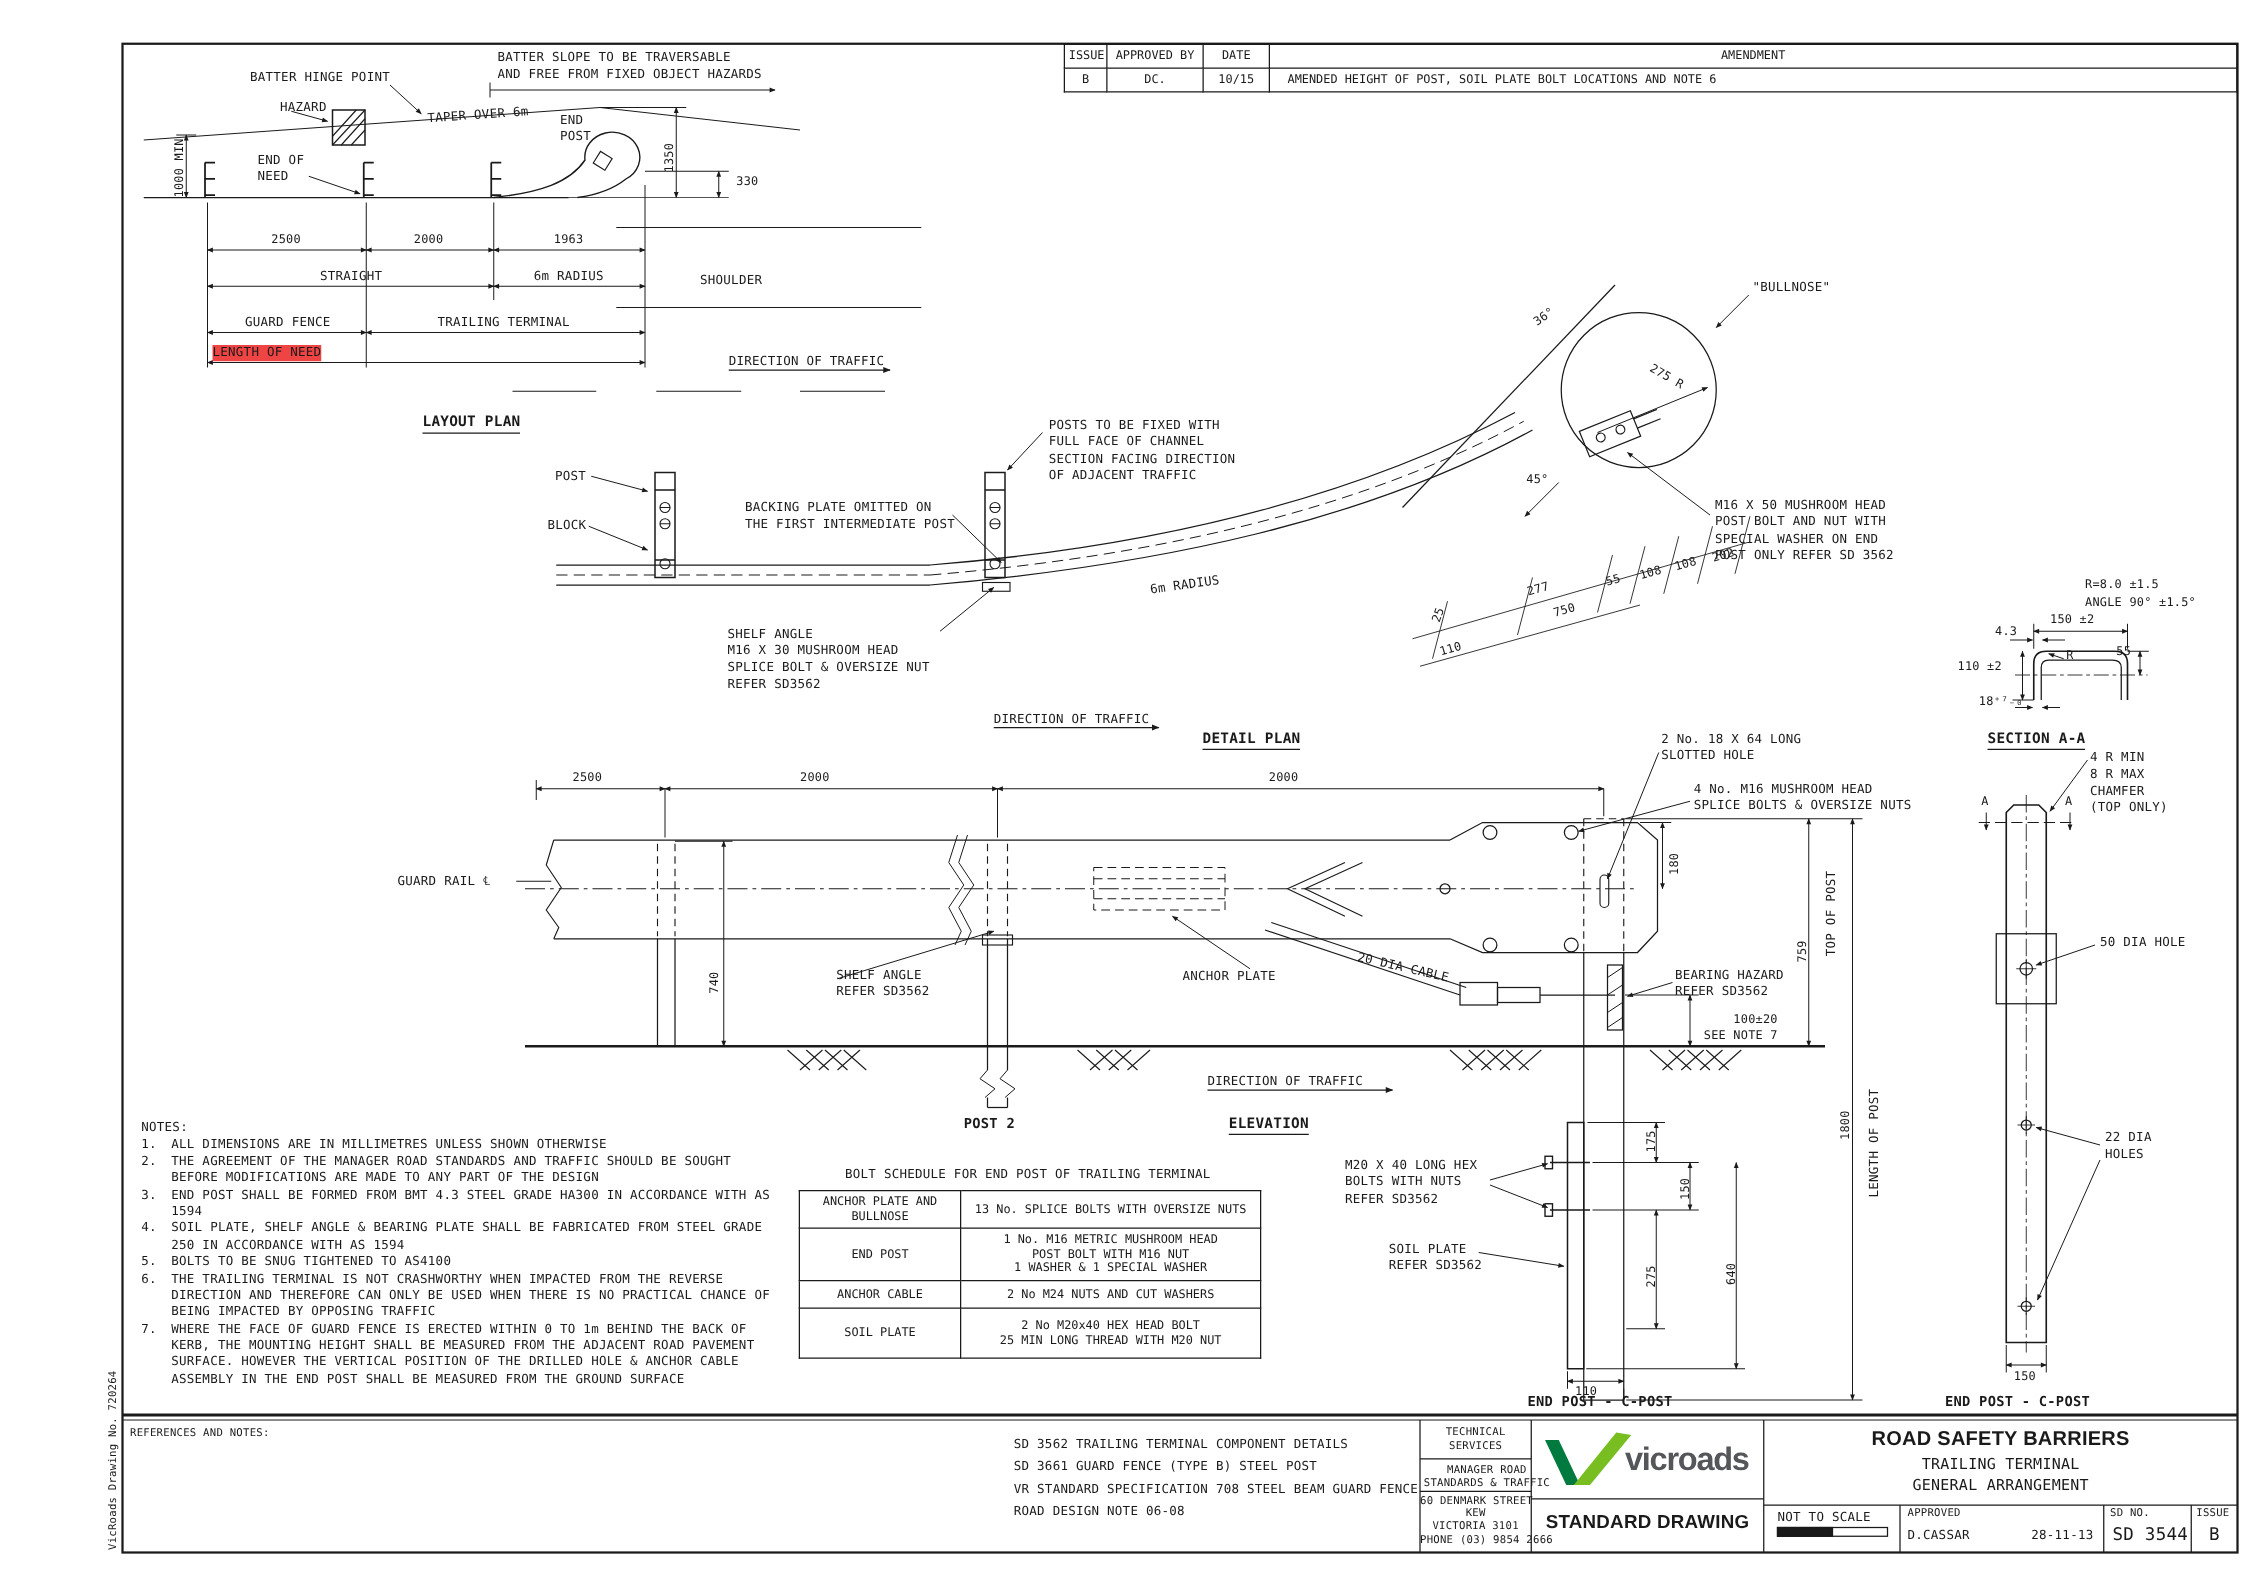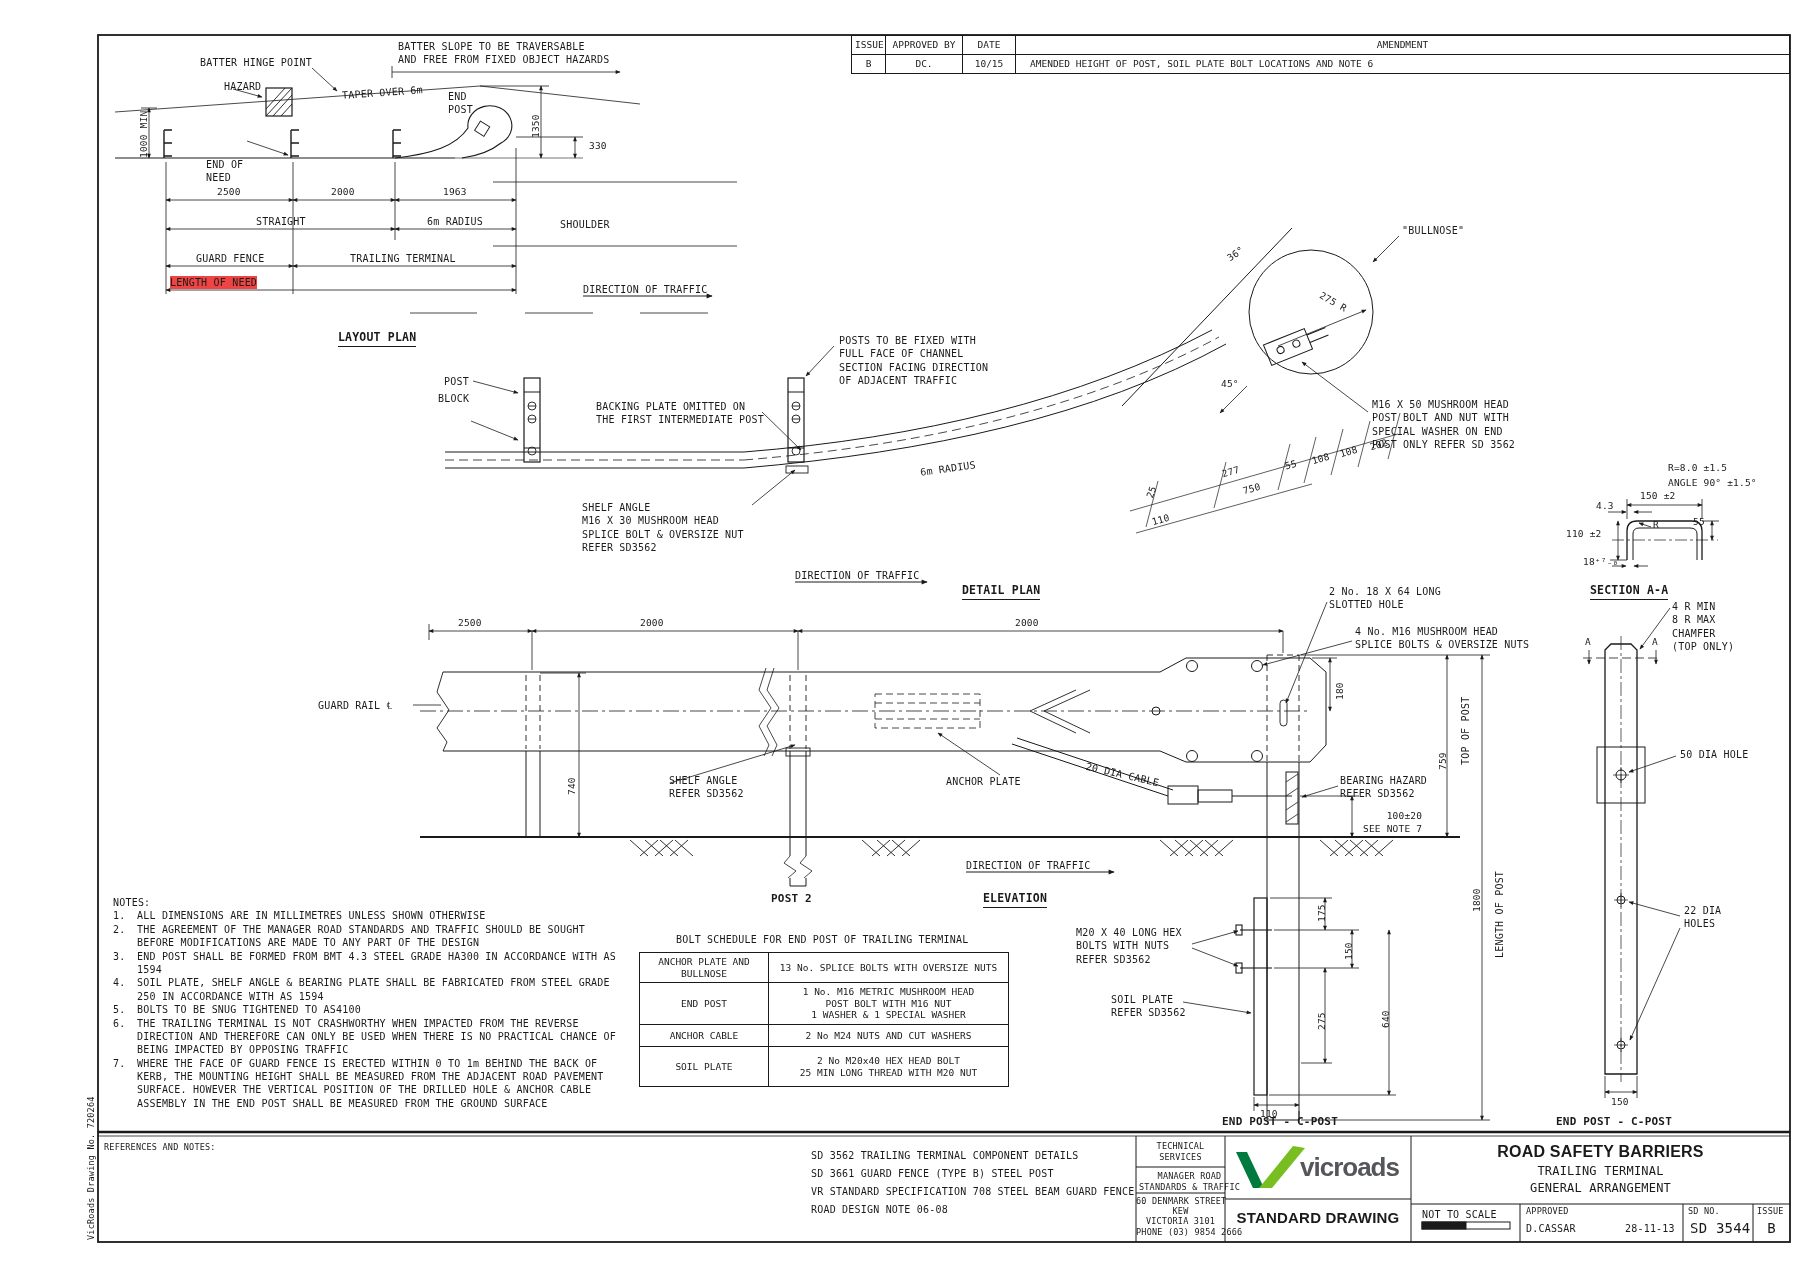--- a/index.html
+++ b/index.html
@@ -345,42 +345,42 @@
     <td>10/15</td>
     <td style="text-align:left;padding-left:14px">AMENDED HEIGHT OF POST, SOIL PLATE BOLT LOCATIONS AND NOTE 6</td>
   </tr>
 </tbody>
     </table>
 
 <div class="lbl" style="left:398px;top:40px;">BATTER SLOPE TO BE TRAVERSABLE
 AND FREE FROM FIXED OBJECT HAZARDS</div>
 <div class="lbl" style="left:200px;top:56px;">BATTER HINGE POINT</div>
 <div class="lbl" style="left:188px;top:80px;margin-left:36px;">HAZARD</div>
-<div class="lbl" style="left:206px;top:122px;margin-top:36px;">END OF
+<div class="lbl" style="left:206px;top:122px;">END OF
 NEED</div>
 <div class="lbl" style="left:342px;top:86px;transform:rotate(-4deg);">TAPER OVER 6m</div>
 <div class="lbl" style="left:448px;top:90px;">END
 POST</div>
 <div class="lbl d rot" style="left:138px;top:158px;">1000 MIN</div>
 <div class="lbl d rot" style="left:530px;top:138px;">1350</div>
 <div class="lbl d" style="left:589px;top:140px;">330</div>
 <div class="lbl d" style="left:217px;top:186px;">2500</div>
 <div class="lbl d" style="left:331px;top:186px;">2000</div>
 <div class="lbl d" style="left:443px;top:186px;">1963</div>
 <div class="lbl" style="left:256px;top:215px;">STRAIGHT</div>
 <div class="lbl" style="left:427px;top:215px;">6m RADIUS</div>
 <div class="lbl" style="left:560px;top:218px;">SHOULDER</div>
 <div class="lbl" style="left:196px;top:252px;">GUARD FENCE</div>
 <div class="lbl" style="left:350px;top:252px;">TRAILING TERMINAL</div>
 <div class="lbl" style="left:170px;top:276px;background:#ef4444;">LENGTH OF NEED</div>
 <div class="lbl" style="left:583px;top:283px;">DIRECTION OF TRAFFIC</div>
 <div class="lbl t" style="left:338px;top:330px;">LAYOUT PLAN</div>
 
 <div class="lbl" style="left:444px;top:375px;">POST</div>
-<div class="lbl" style="left:438px;top:392px;">BLOCK</div>
+<div class="lbl" style="left:438px;top:414px;">BLOCK</div>
 <div class="lbl" style="left:596px;top:400px;">BACKING PLATE OMITTED ON
 THE FIRST INTERMEDIATE POST</div>
 <div class="lbl" style="left:839px;top:334px;">POSTS TO BE FIXED WITH
 FULL FACE OF CHANNEL
 SECTION FACING DIRECTION
 OF ADJACENT TRAFFIC</div>
 <div class="lbl" style="left:582px;top:501px;">SHELF ANGLE
 M16 X 30 MUSHROOM HEAD
 SPLICE BOLT &amp; OVERSIZE NUT
 REFER SD3562</div>

